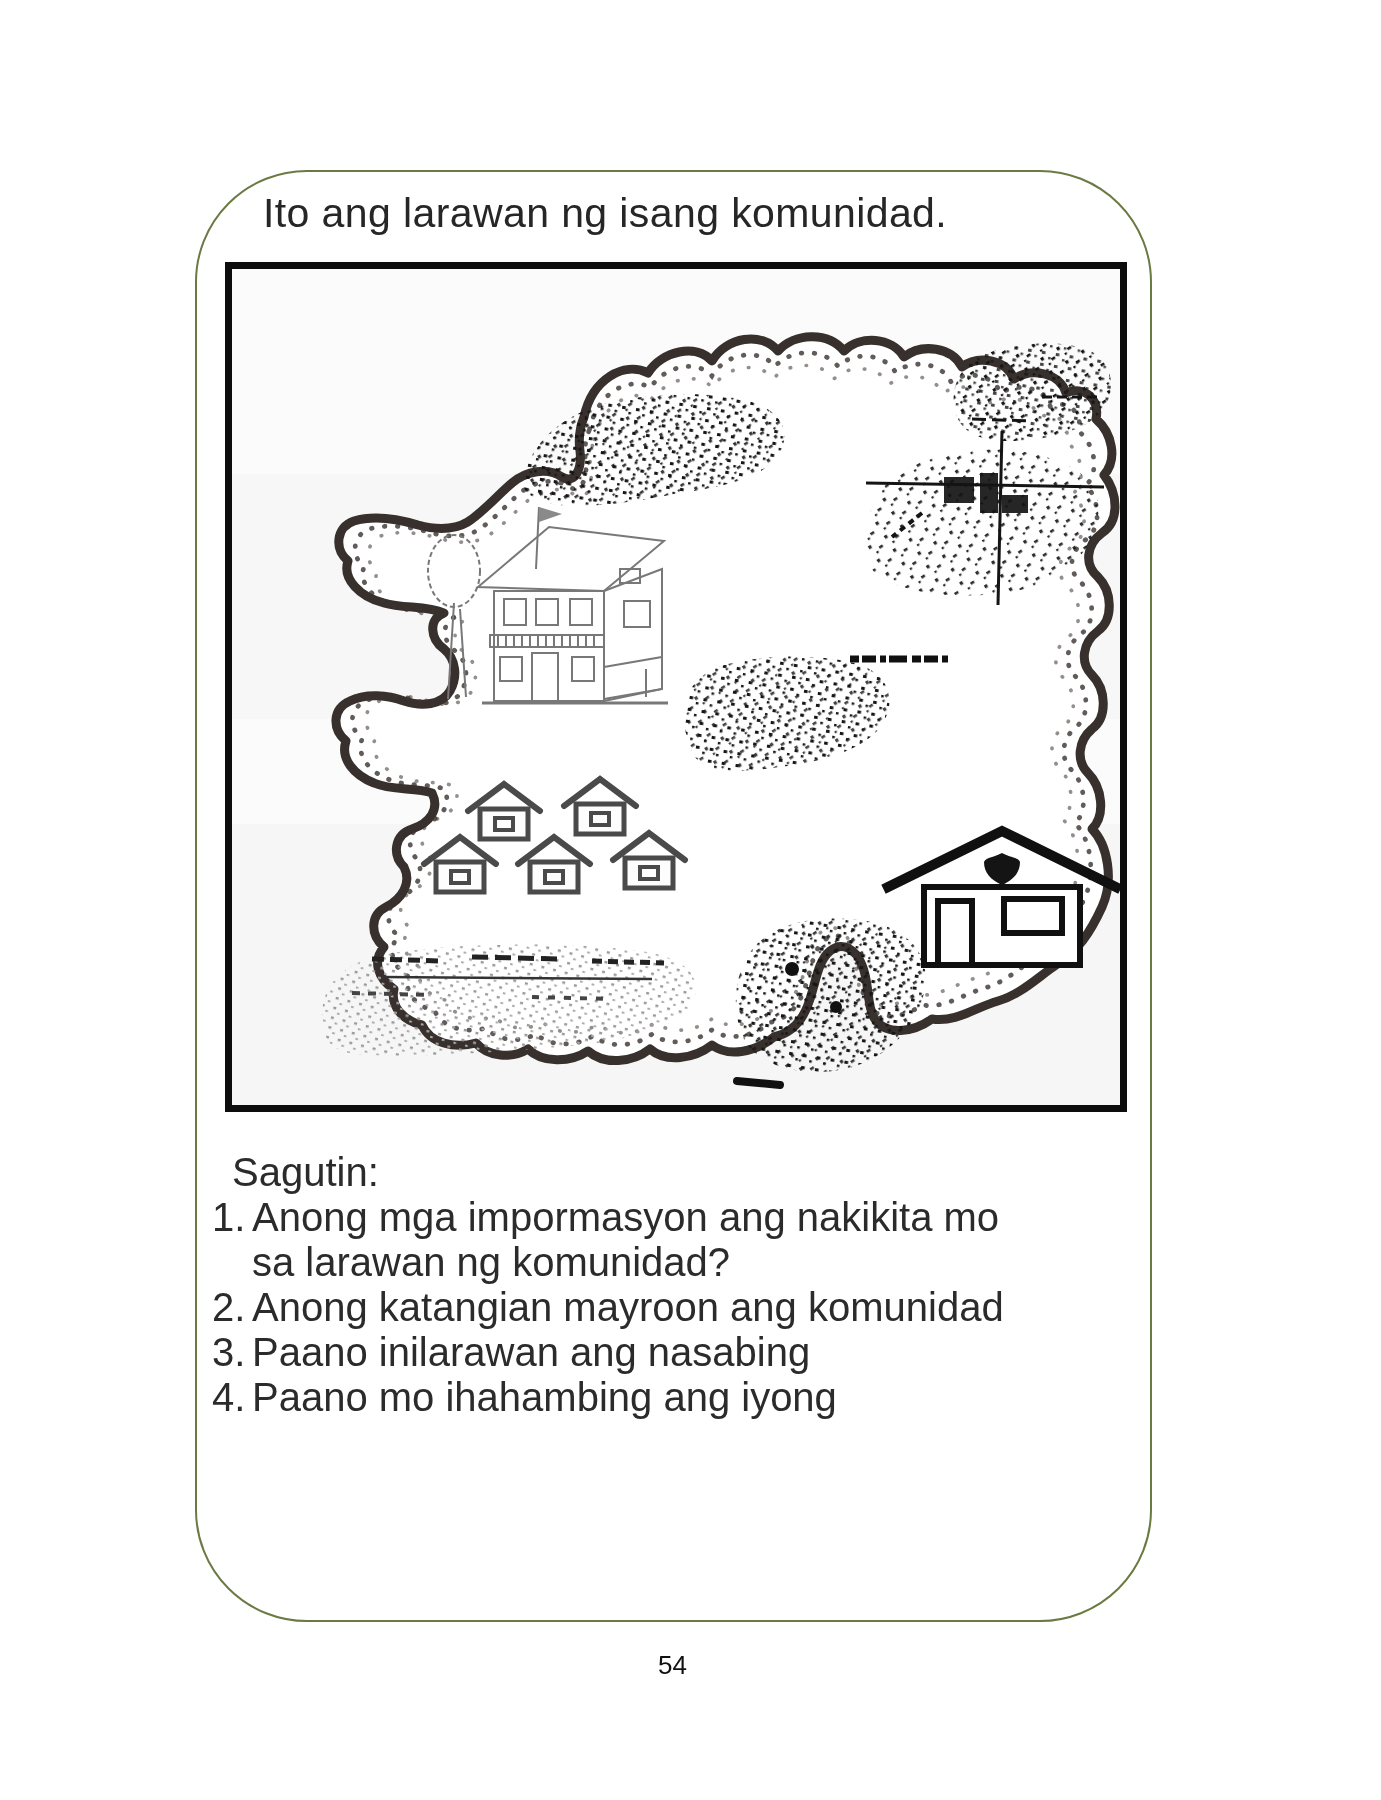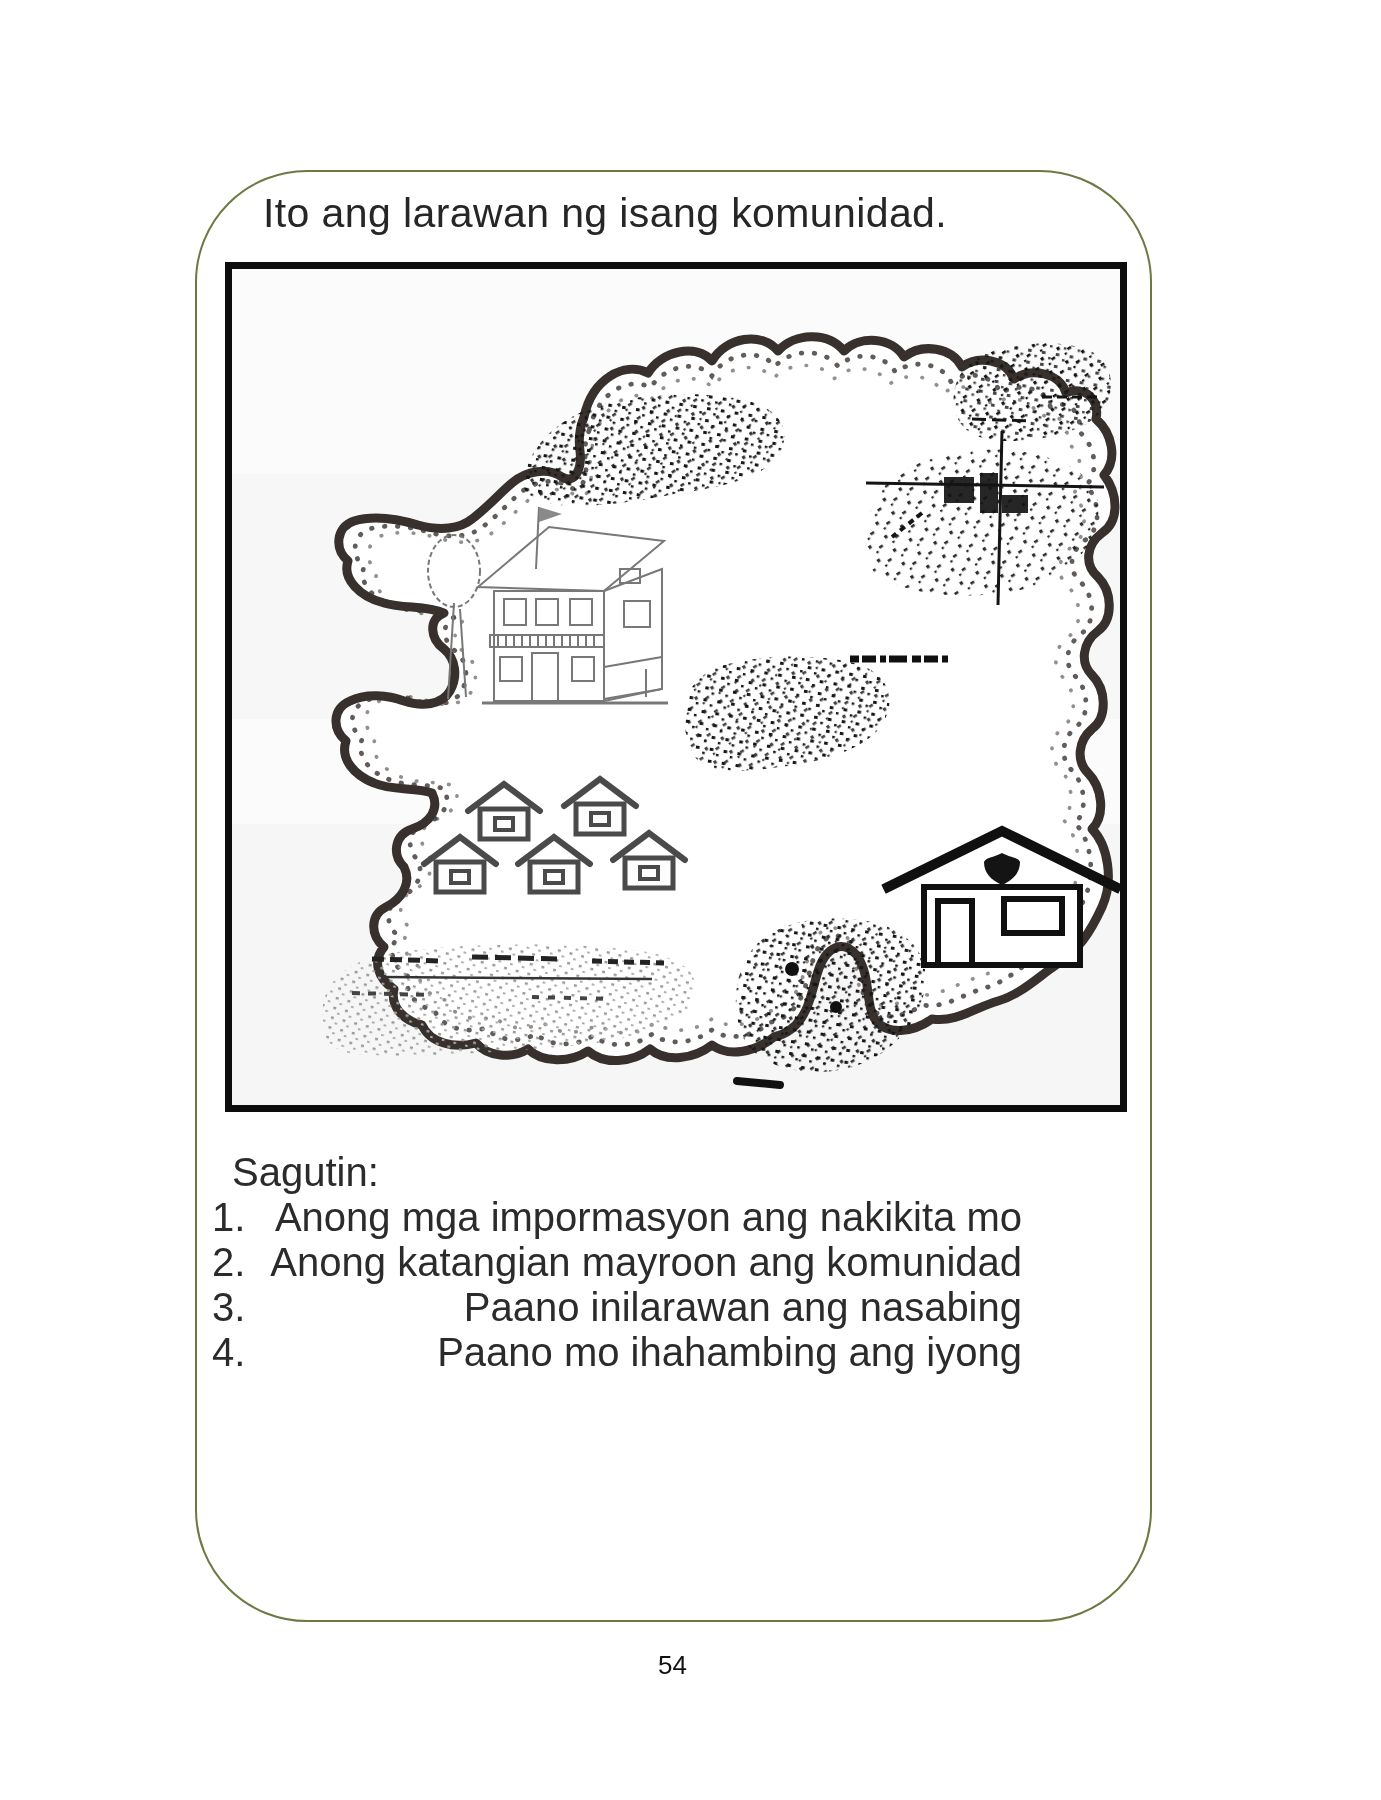--- a/index.html
+++ b/index.html
@@ -47,21 +47,21 @@
     position:absolute;
     left:212px;top:1150px;
     width:810px;
     font-size:40px;
     line-height:45px;
     color:#2b2b2b;
   }
   .q-label{margin-left:20px;}
   .q-item{display:flex;}
   .q-num{width:40px;flex:none;}
-  .q-body{flex:1;text-align:right;}
+  .q-body{flex:1;}
   .page-number{
     position:absolute;
     left:195px;top:1650px;
     width:955px;
     text-align:center;
     font-size:26px;
     color:#111;
   }
 </style>
 </head>
@@ -220,20 +220,21 @@
     </svg>
   </div>
 
   <div class="questions">
     <div class="q-label">Sagutin:</div>
 
     <div class="q-item">
       <div class="q-num">1.</div>
       <div class="q-body">
         <div>Anong mga impormasyon ang nakikita mo</div>
+        <div>sa larawan ng komunidad?</div>
       </div>
     </div>
 
     <div class="q-item">
       <div class="q-num">2.</div>
       <div class="q-body">
         <div>Anong katangian mayroon ang komunidad</div>
       </div>
     </div>
 

